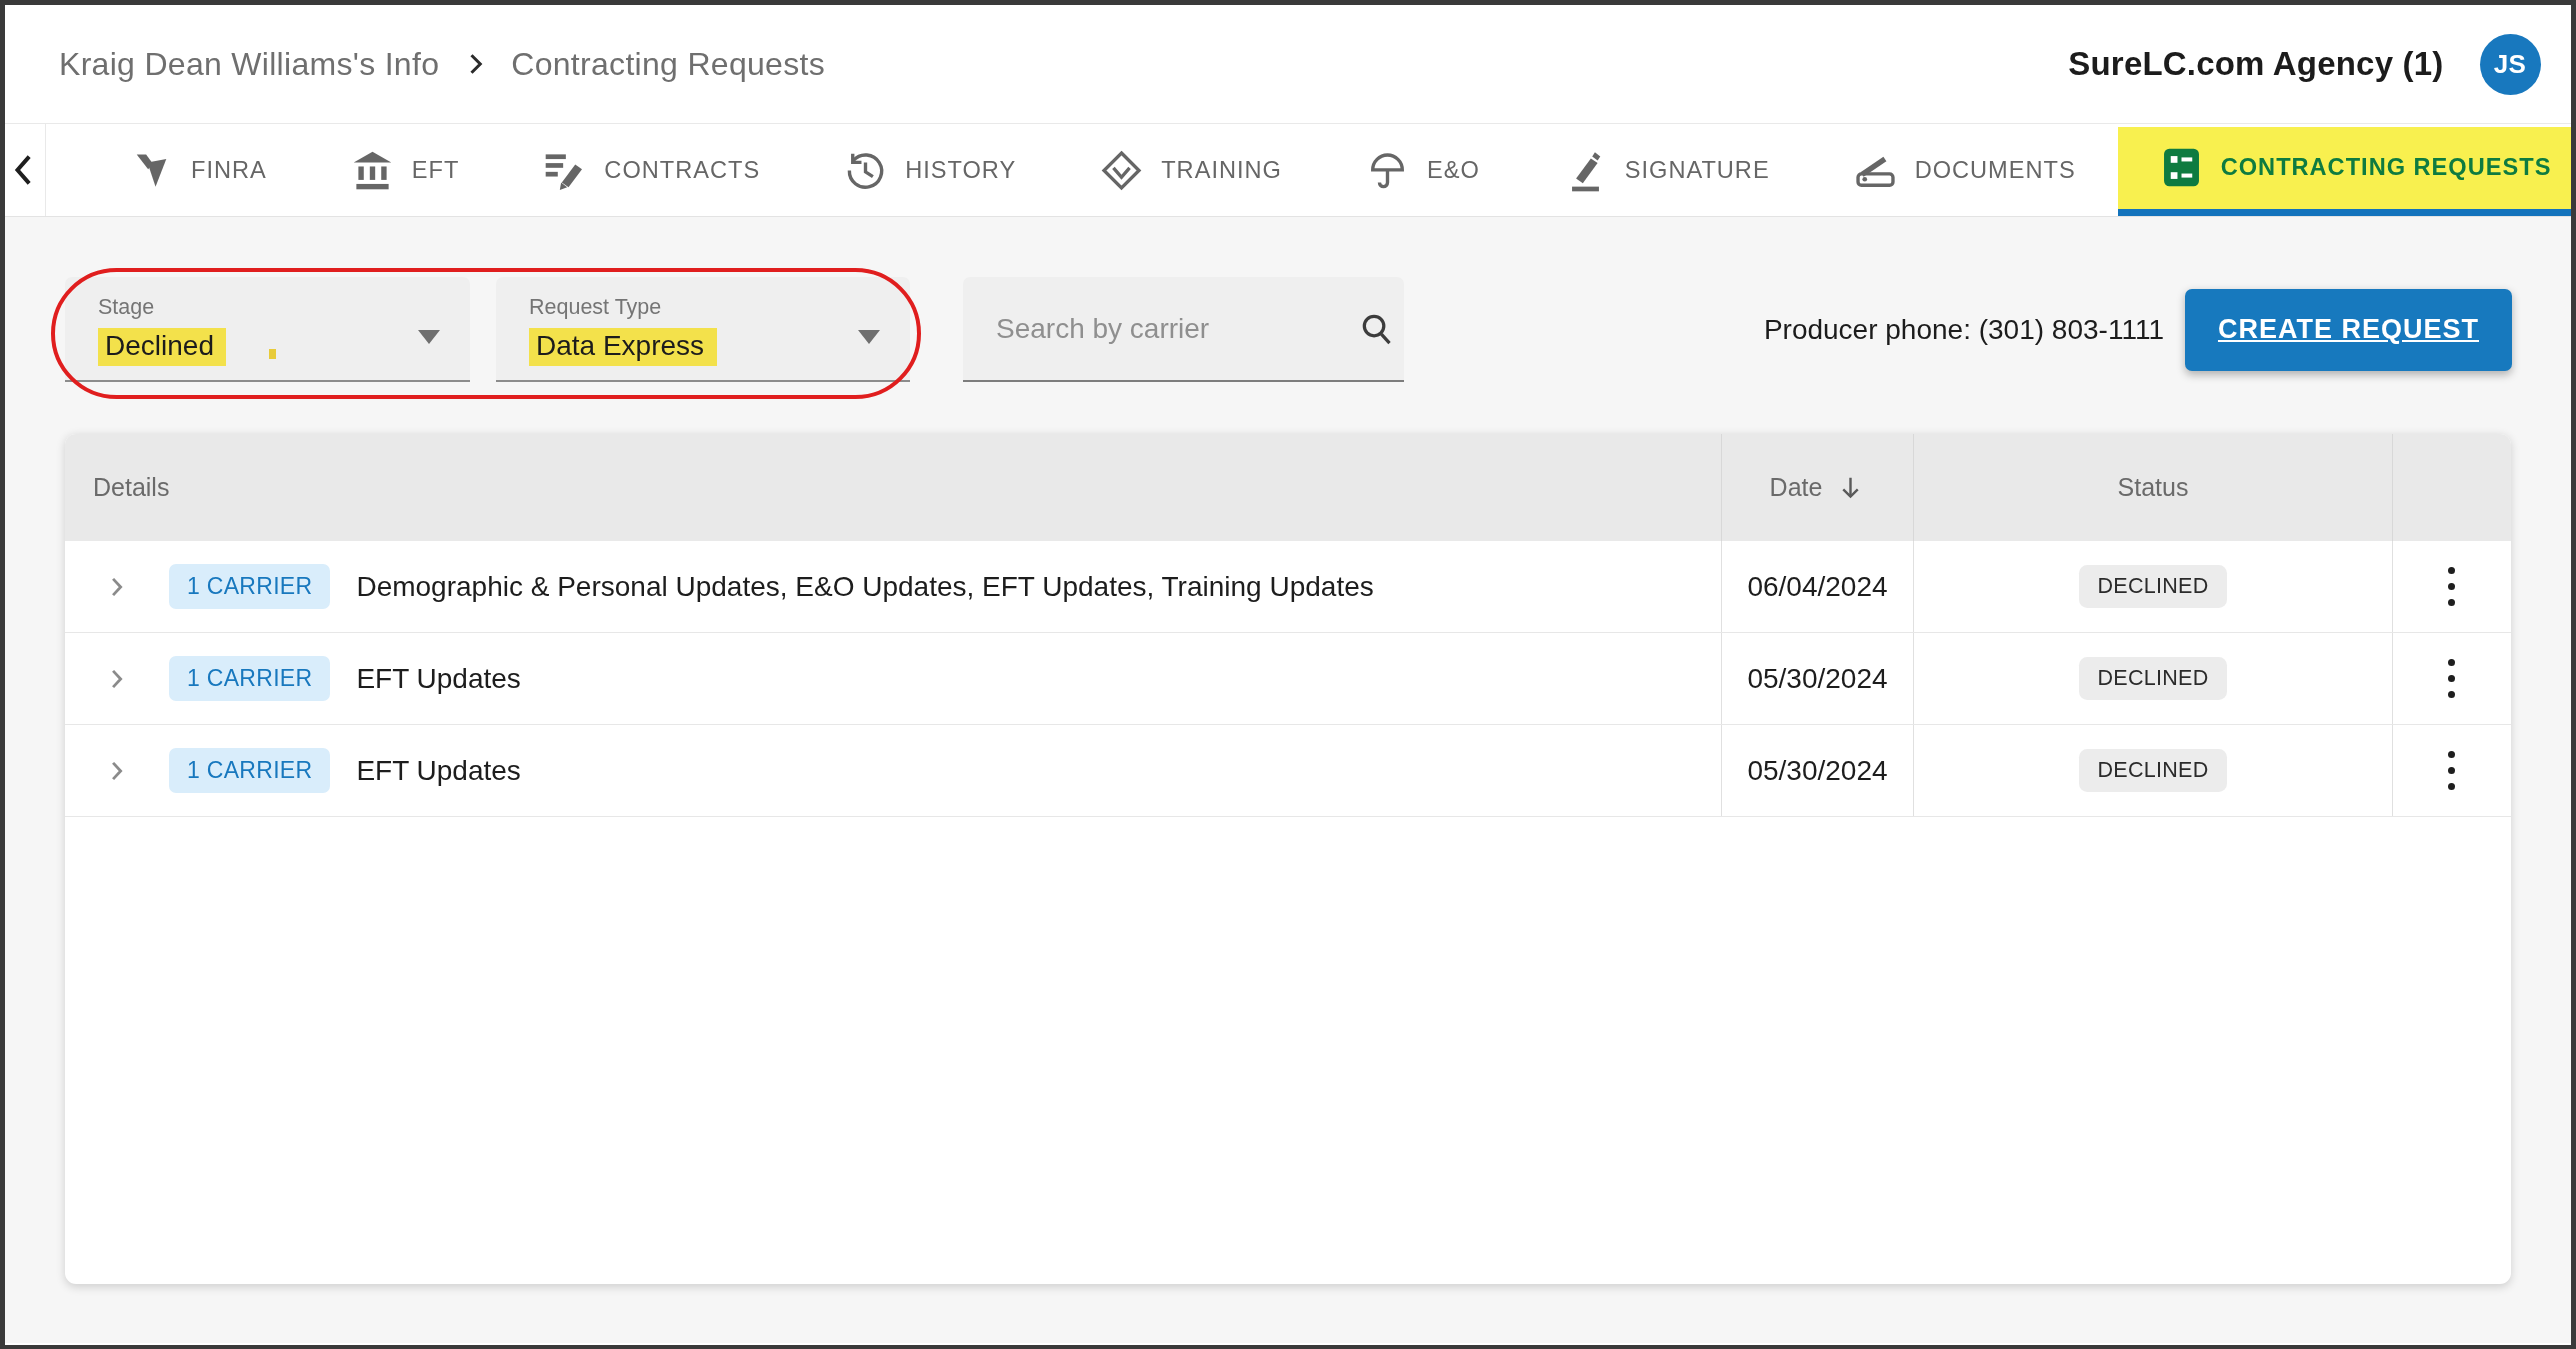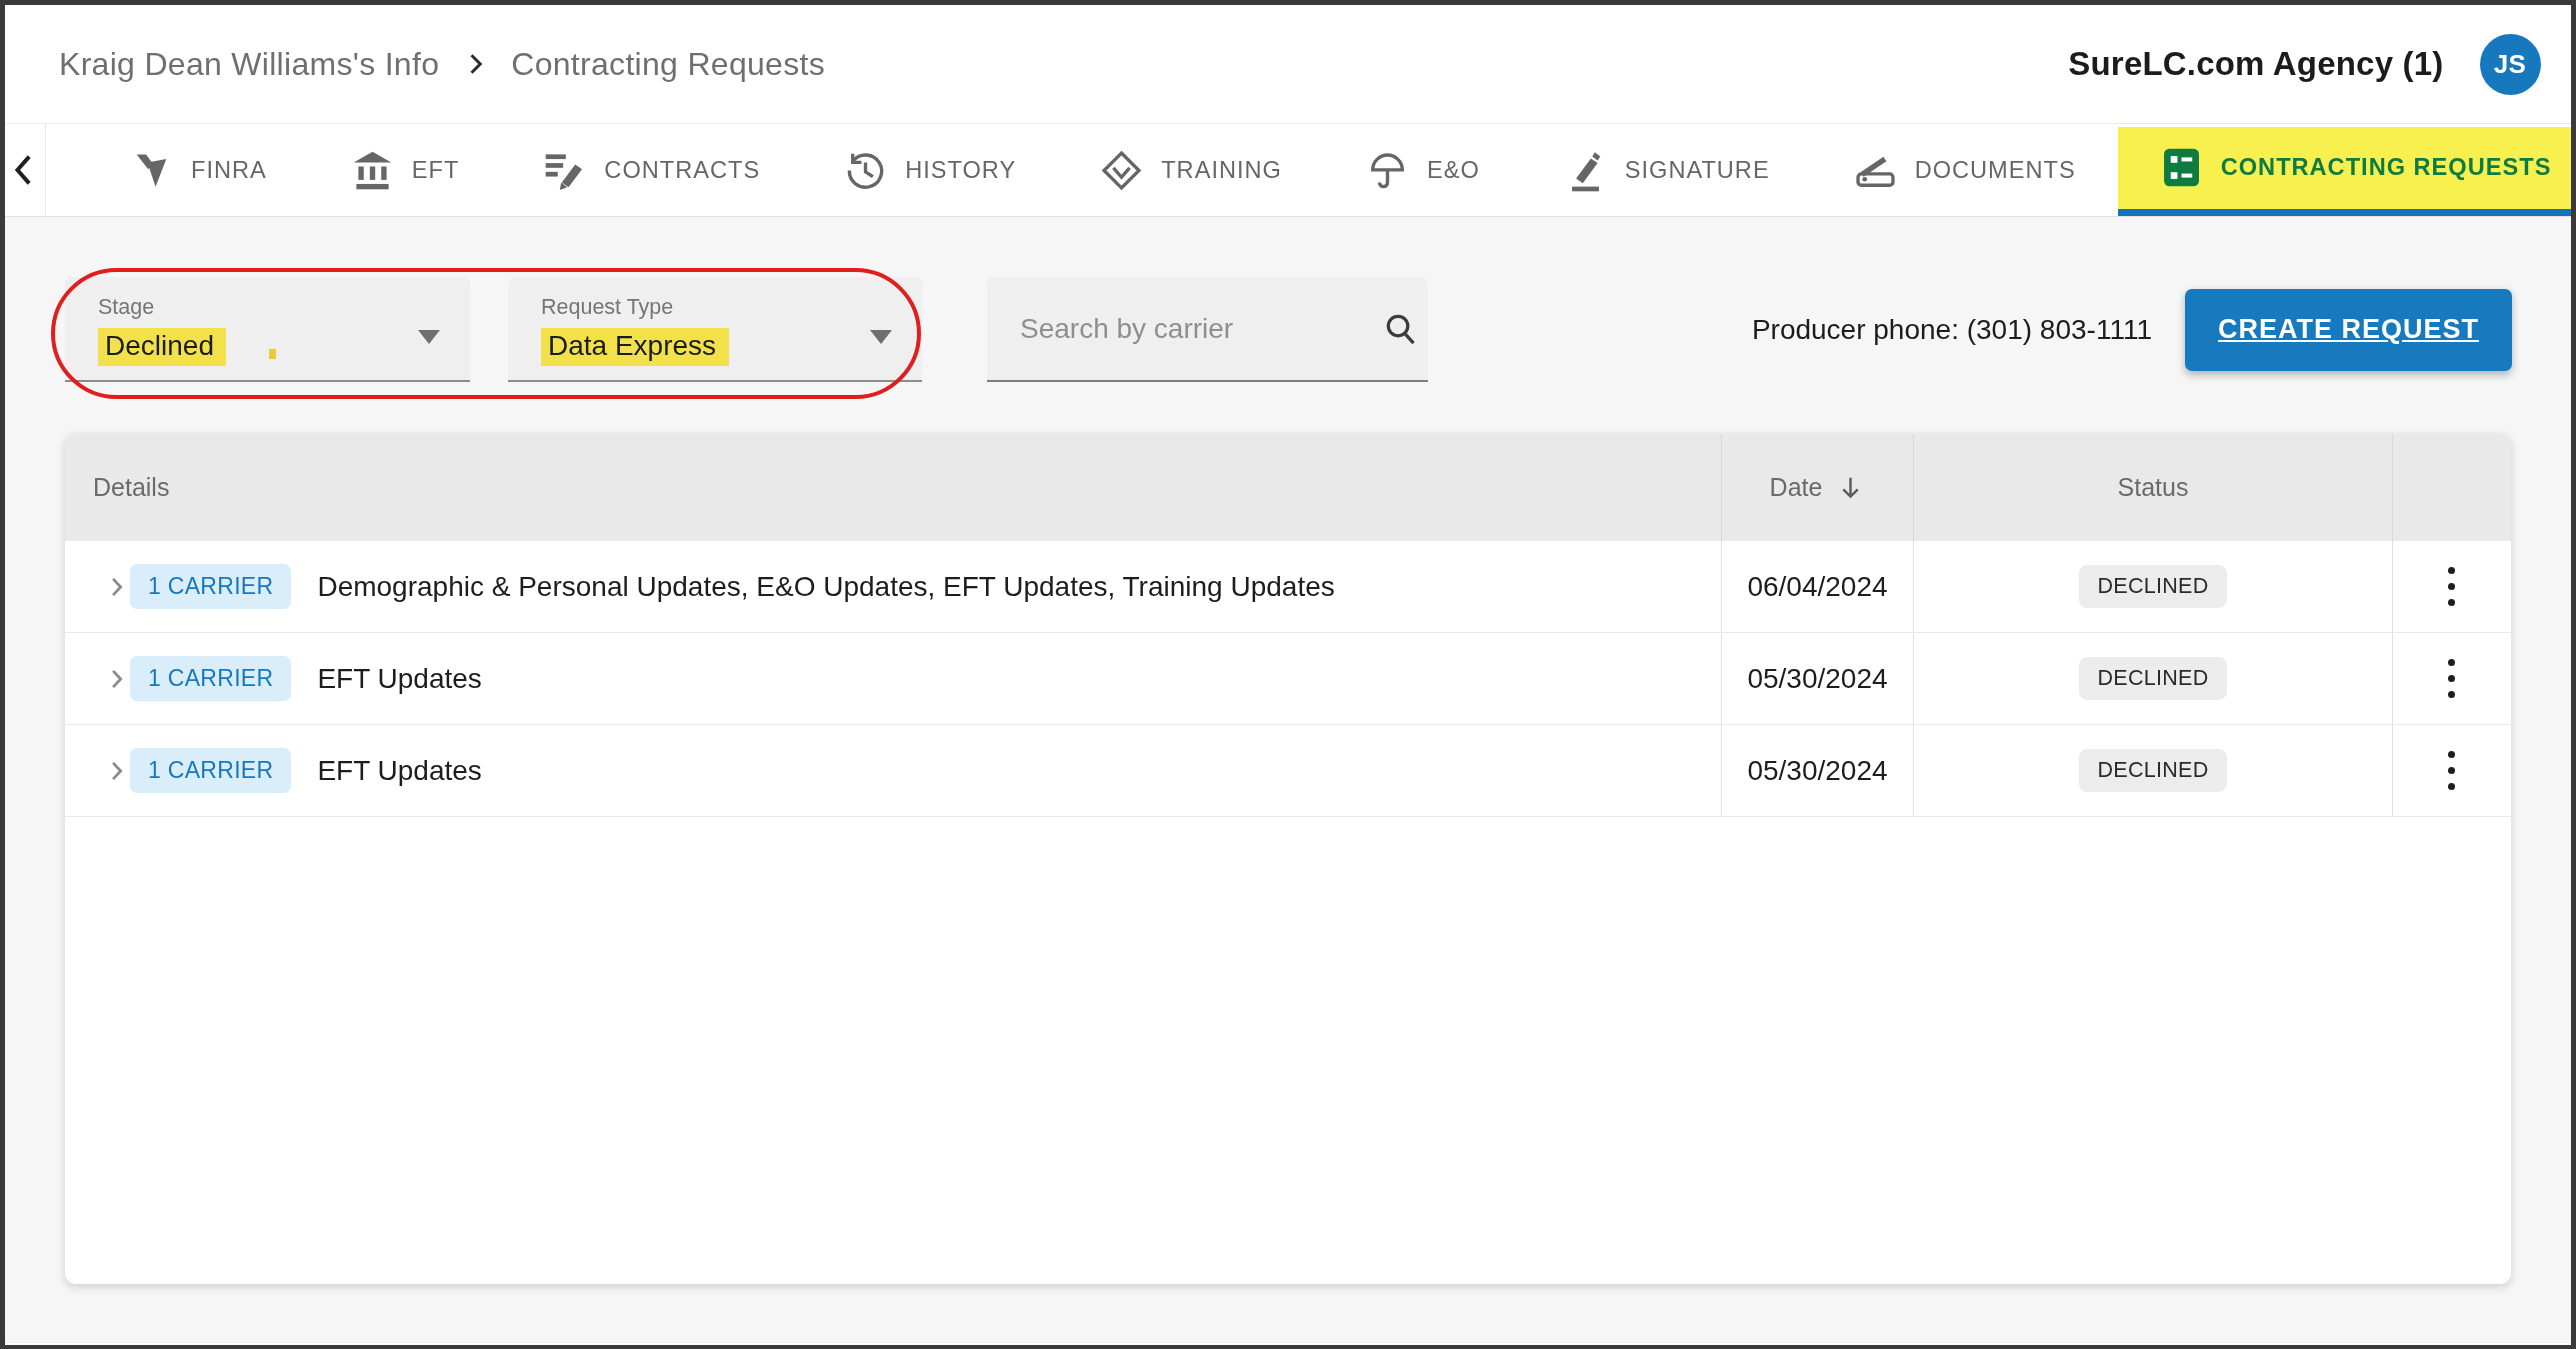--- a/index.html
+++ b/index.html
@@ -49,21 +49,21 @@
     background:#f8f04f; color:#0e7b40; font-weight:bold;
     border-bottom:7px solid #1373bc; margin-top:2.8px;
   }
 
   
   .content {
     position:relative; height:1126px; background:#f6f6f6;
     padding:60px 59px 0 60px;
   }
 
-  .filter-row { display:flex; height:105px; align-items:stretch;gap:12px; }
+  .filter-row { display:flex; height:105px; align-items:stretch; }
   .select-field {
     position:relative; background:#efefef; border-radius:7px 7px 0 0;
     border-bottom:2.1px solid #8c8c8c; padding:18px 28px 0 33px; cursor:pointer;
   }
   .select-field.stage { width:405px; }
   .select-field.request-type { width:414px; margin-left:26px; }
   .field-label { font-size:21.5px; color:#757575; margin-bottom:8.3px; }
   .field-value { font-size:28px; color:#1c1c1c; display:inline-block; }
   .hl { background:#f3e14b; padding:2.1px 12.5px 3.5px 7px; }
   .dd-arrow {
@@ -120,21 +120,21 @@
   .th-date { gap:14px; }
   .th-date svg { width:29px; height:29px; }
   .col-b { border-left:1.4px solid #d8d8d8; }
   .tr { height:92px; border-bottom:1.4px solid #e7e7e7; background:#ffffff; }
   .tr > div { display:flex; align-items:center; }
   .tr .col-b { border-left:1.4px solid #e0e0e0; }
   .cell-details { padding-left:37px; }
   .expand-chevron { display:flex; cursor:pointer; }
   .expand-chevron svg { width:28px; height:28px; }
   .carrier-chip {
-    background:#d9edfb; color:#1878be; font-size:23px;
+    margin-left:39px; background:#d9edfb; color:#1878be; font-size:23px;
     letter-spacing:0.3px; padding:9px 18px; border-radius:7px; white-space:nowrap;
   }
   .details-text { margin-left:26px; font-size:28px; color:#1d1d1d; }
   .cell-date { justify-content:center; font-size:28px; color:#1d1d1d; }
   .cell-status { justify-content:center; }
   .status-chip {
     background:#ececec; color:#2b2b2b; font-size:21.5px; letter-spacing:0.3px;
     padding:9px 18.7px; border-radius:8.3px;
   }
   .cell-actions { justify-content:center; }

